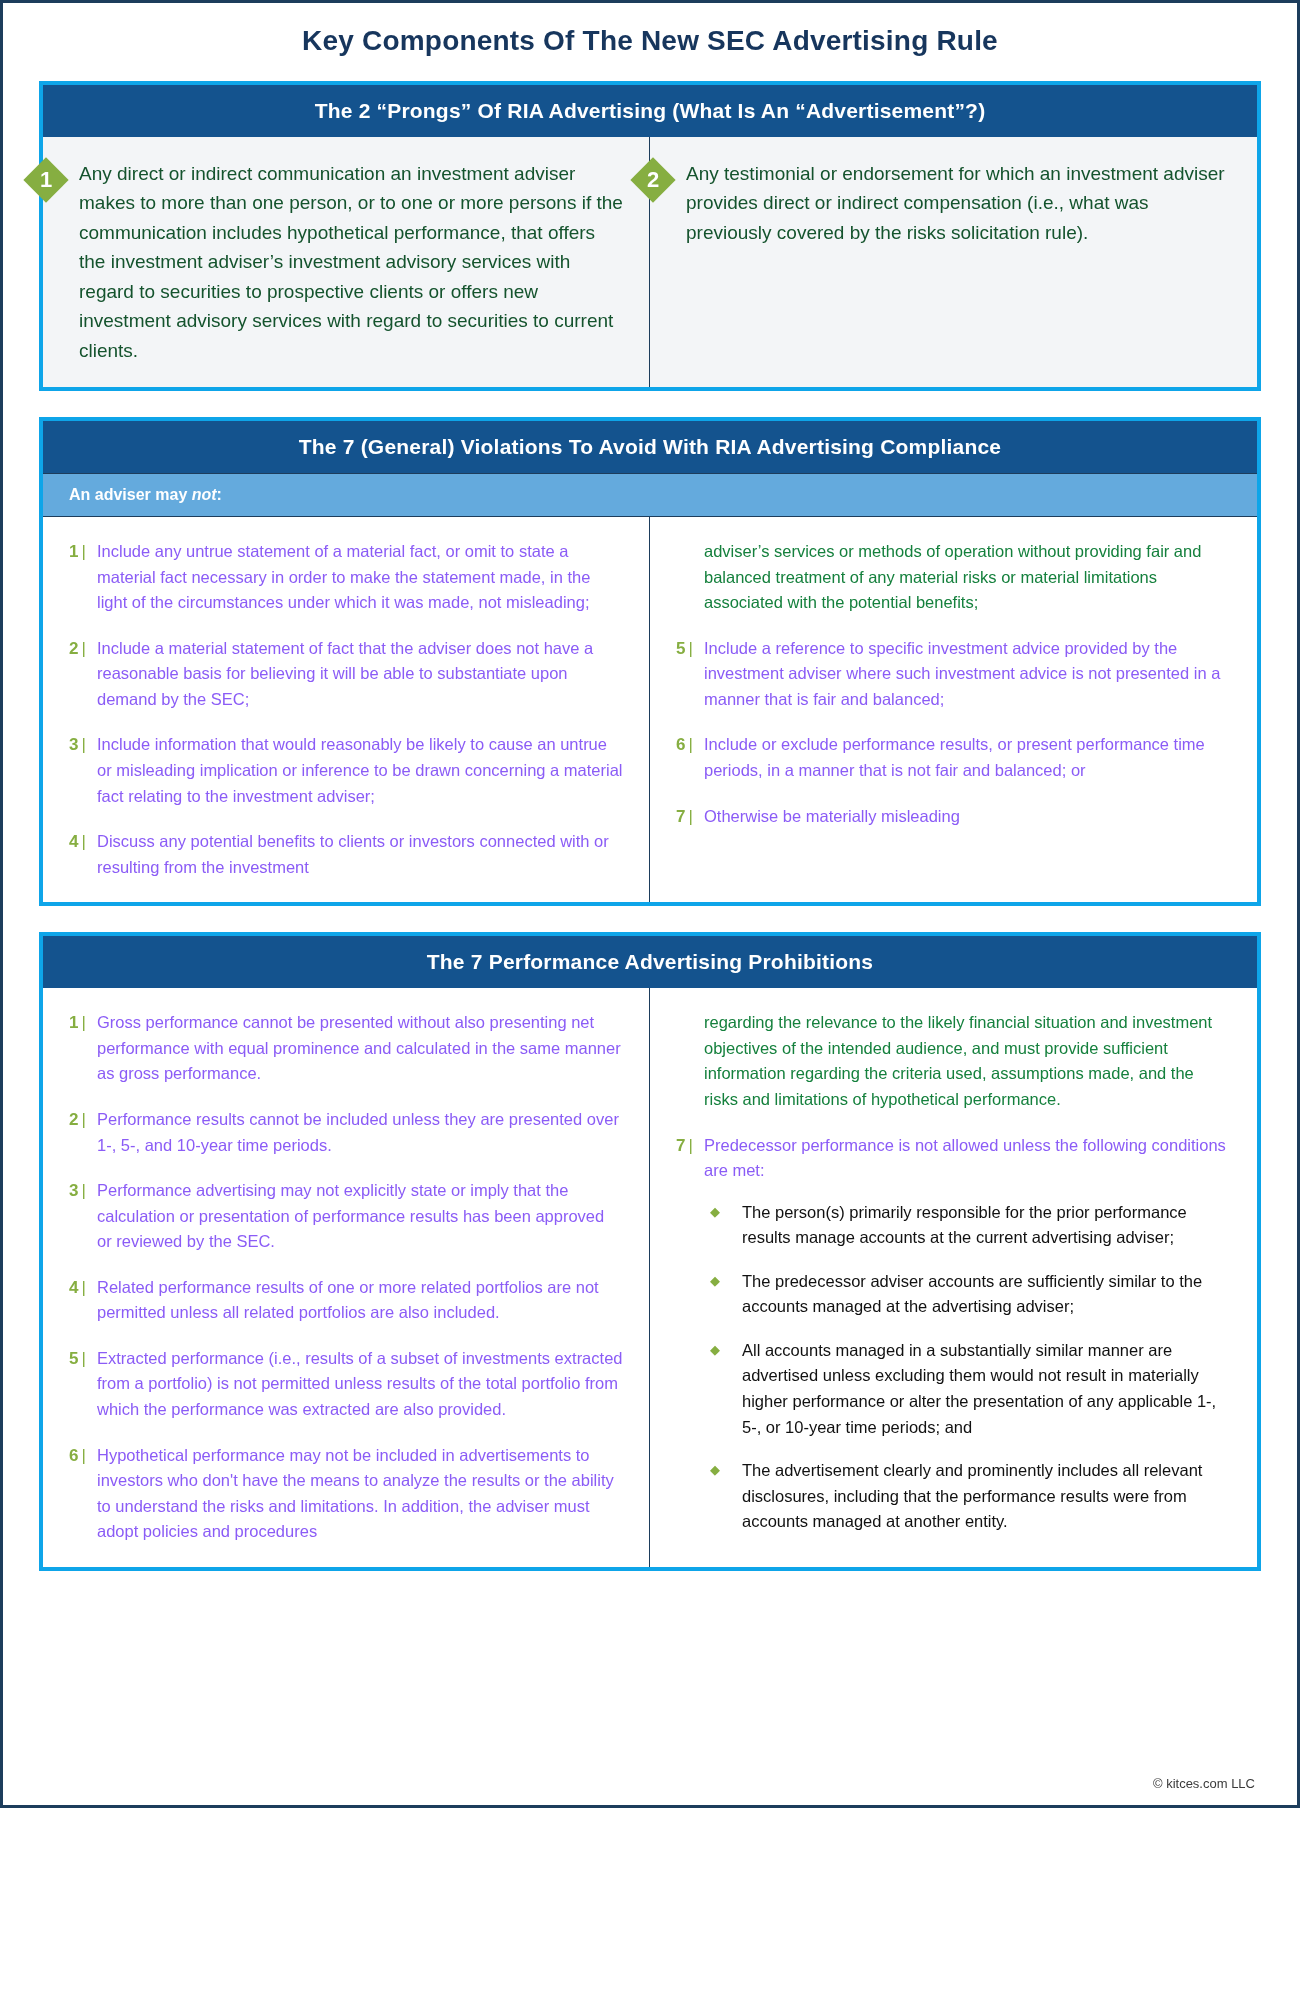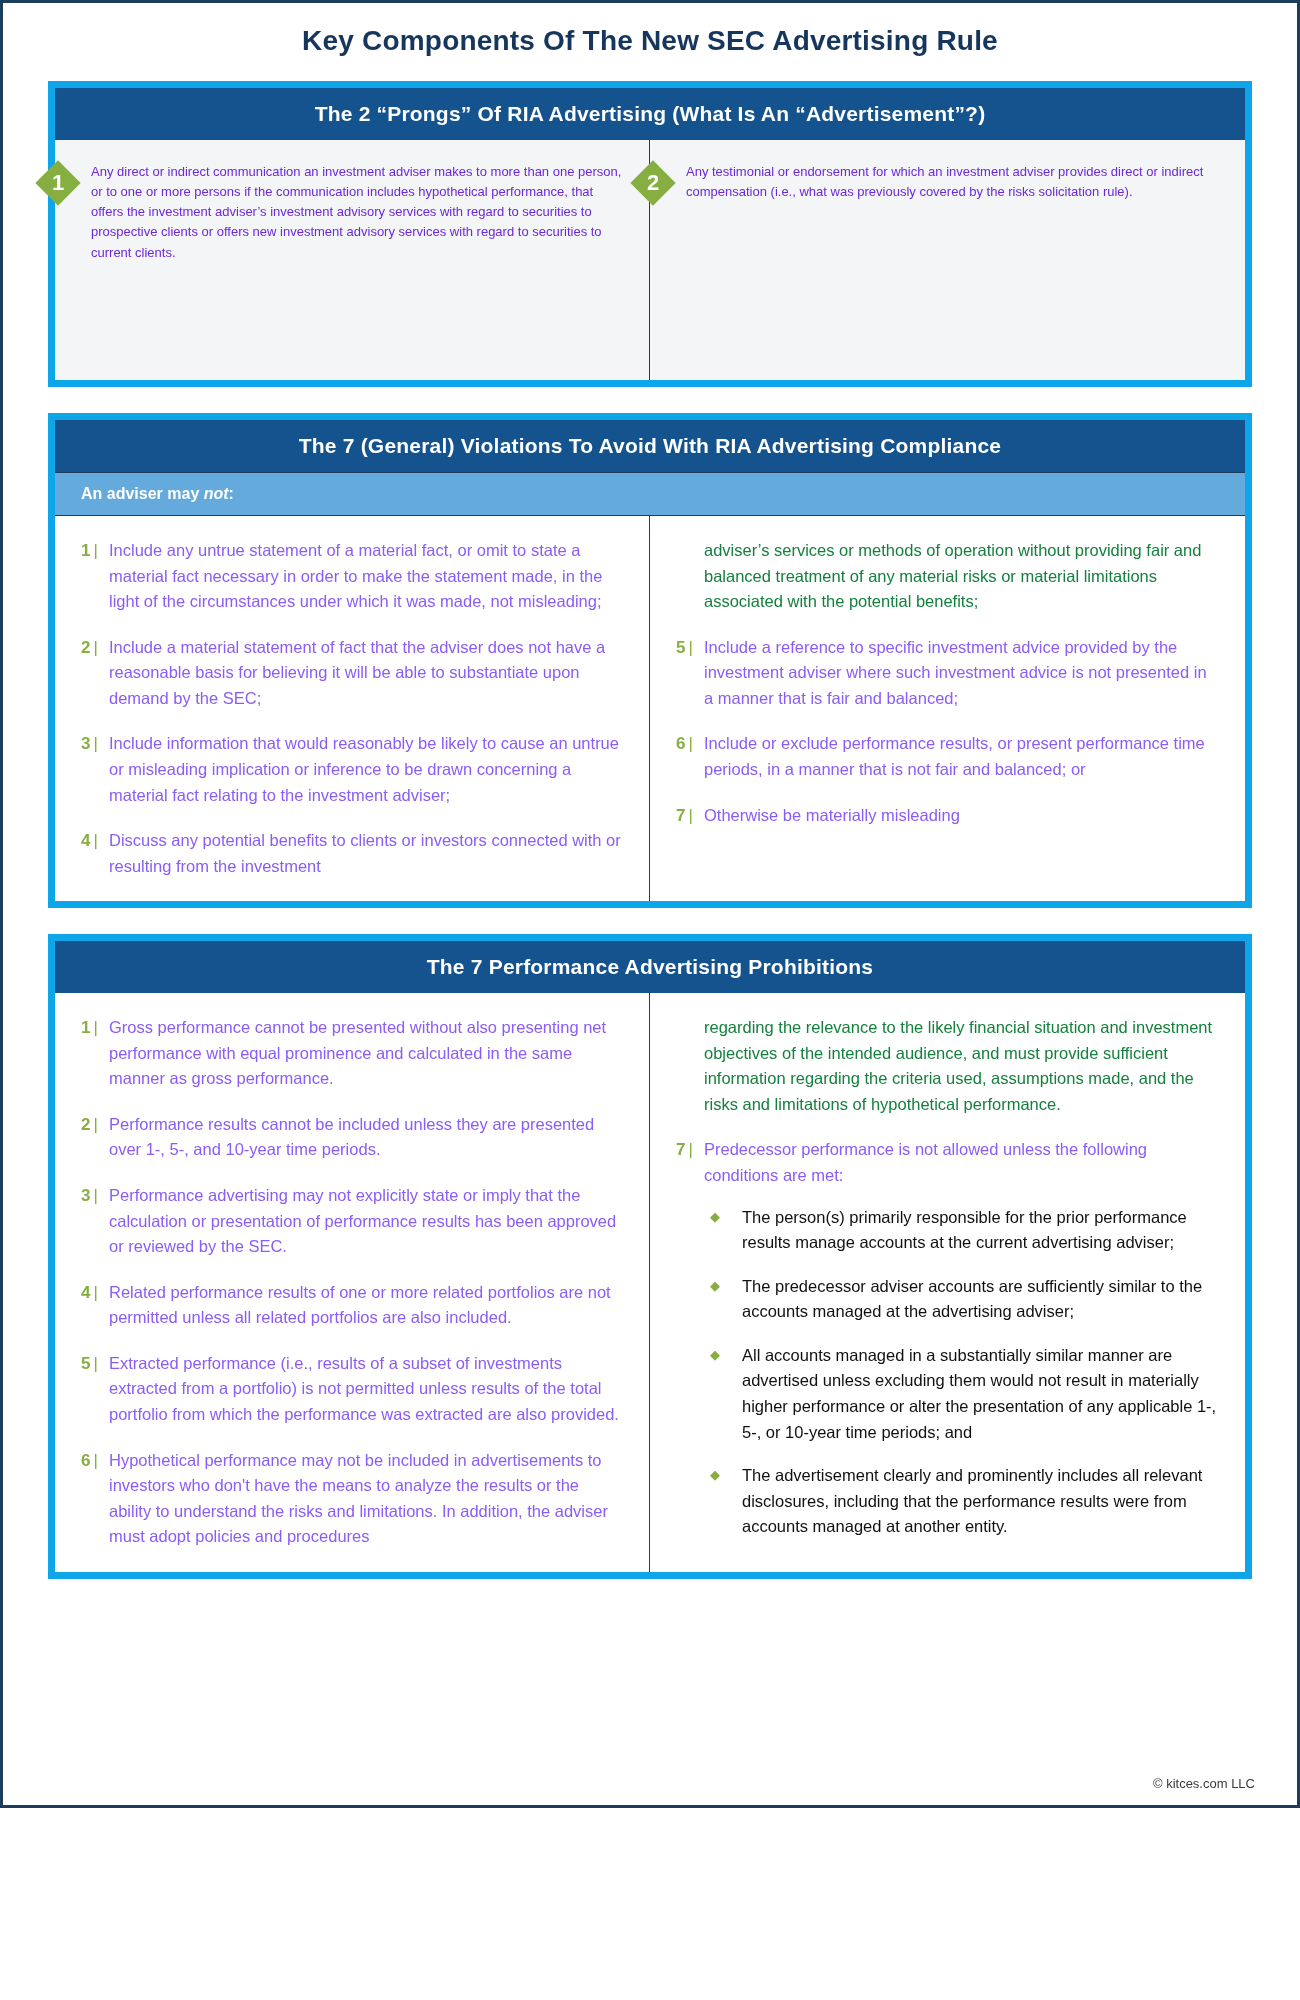--- a/index.html
+++ b/index.html
@@ -8,37 +8,37 @@
     height: 2000px;
     background: #ffffff;
     font-family: "Liberation Sans", sans-serif;
   }
   .page {
     position: relative;
     width: 1300px;
     height: 1808px;
     background: #ffffff;
     border: 3px solid #1d3d5c;
-    padding: 0 45px;
+    padding: 0 36px;
   }
 
   
   .doc-title {
     text-align: center;
     color: #17365d;
     font-size: 28px;
     font-weight: bold;
     letter-spacing: .2px;
     padding-top: 22px;
     padding-bottom: 24px;
   }
 
   
   .panel {
-    border: 7px solid #0ea5e9;
+    border: 4px solid #0ea5e9;
     margin-bottom: 26px;
     background: #ffffff;
   }
   .panel-header {
     background: #14538e;
     color: #ffffff;
     text-align: center;
     font-size: 21px;
     font-weight: bold;
     padding: 14px 10px;
@@ -94,23 +94,23 @@
     inset: 0;
     display: flex;
     align-items: center;
     justify-content: center;
     color: #ffffff;
     font-size: 22px;
     font-weight: bold;
     line-height: 1;
   }
   .prong-text {
-    font-size: 13px;
-    line-height: 1.55;
-    color: #6d28d9;
+    font-size: 19px;
+    line-height: 1.55;
+    color: #14532d;
   }
 
   
   .num-list { list-style: none; }
   .num-item {
     display: flex;
     align-items: flex-start;
     margin-bottom: 20px;
   }
   .num-item:last-child { margin-bottom: 0; }

